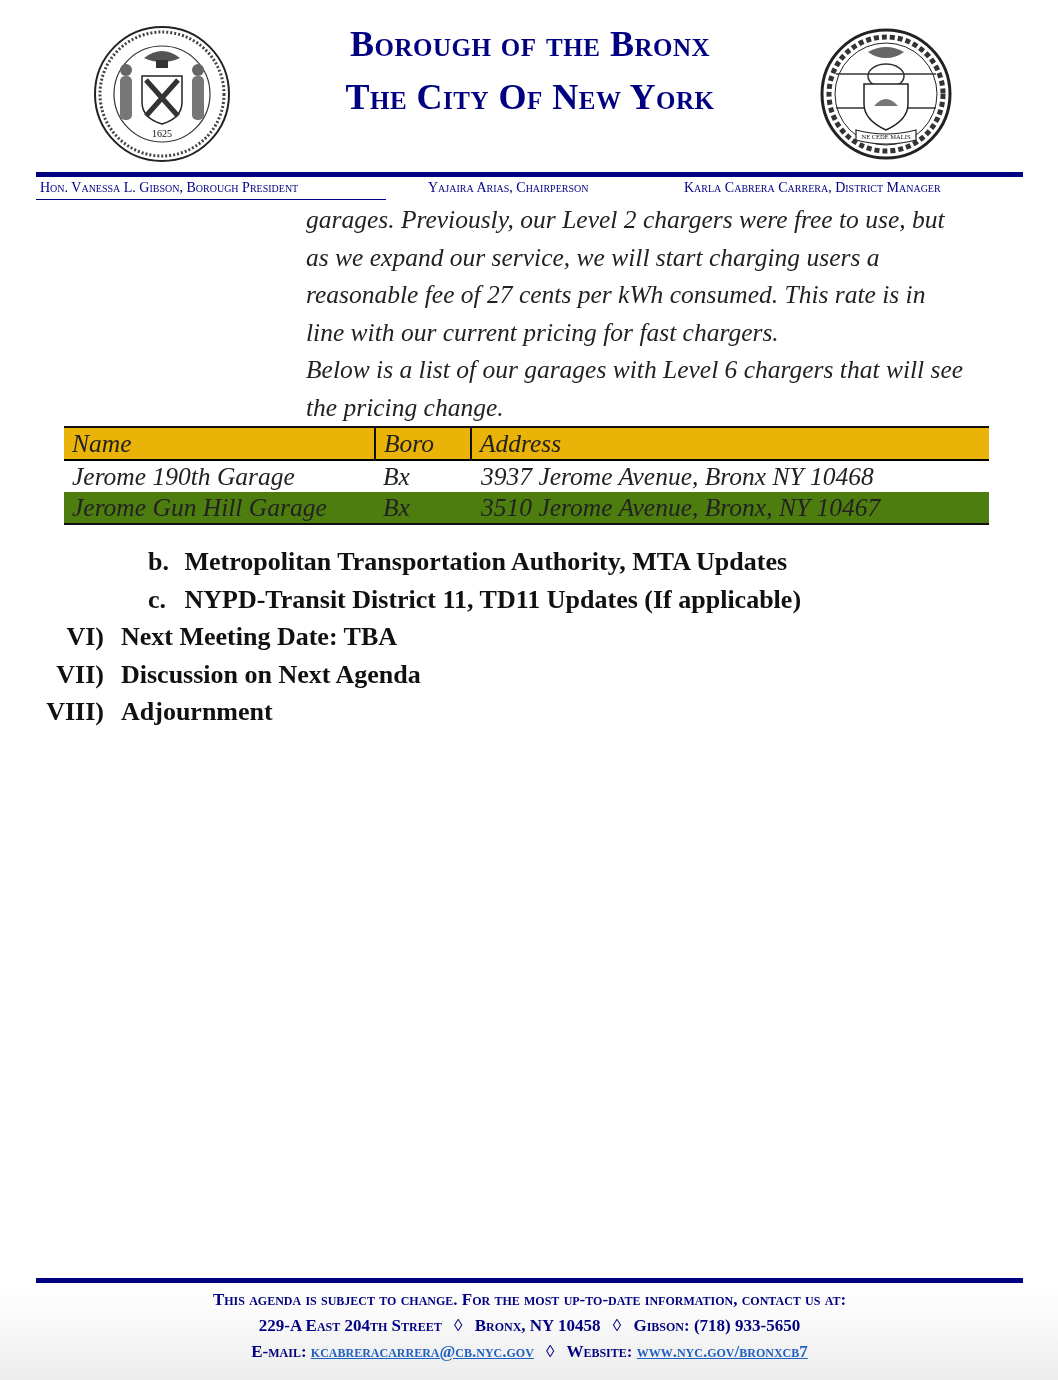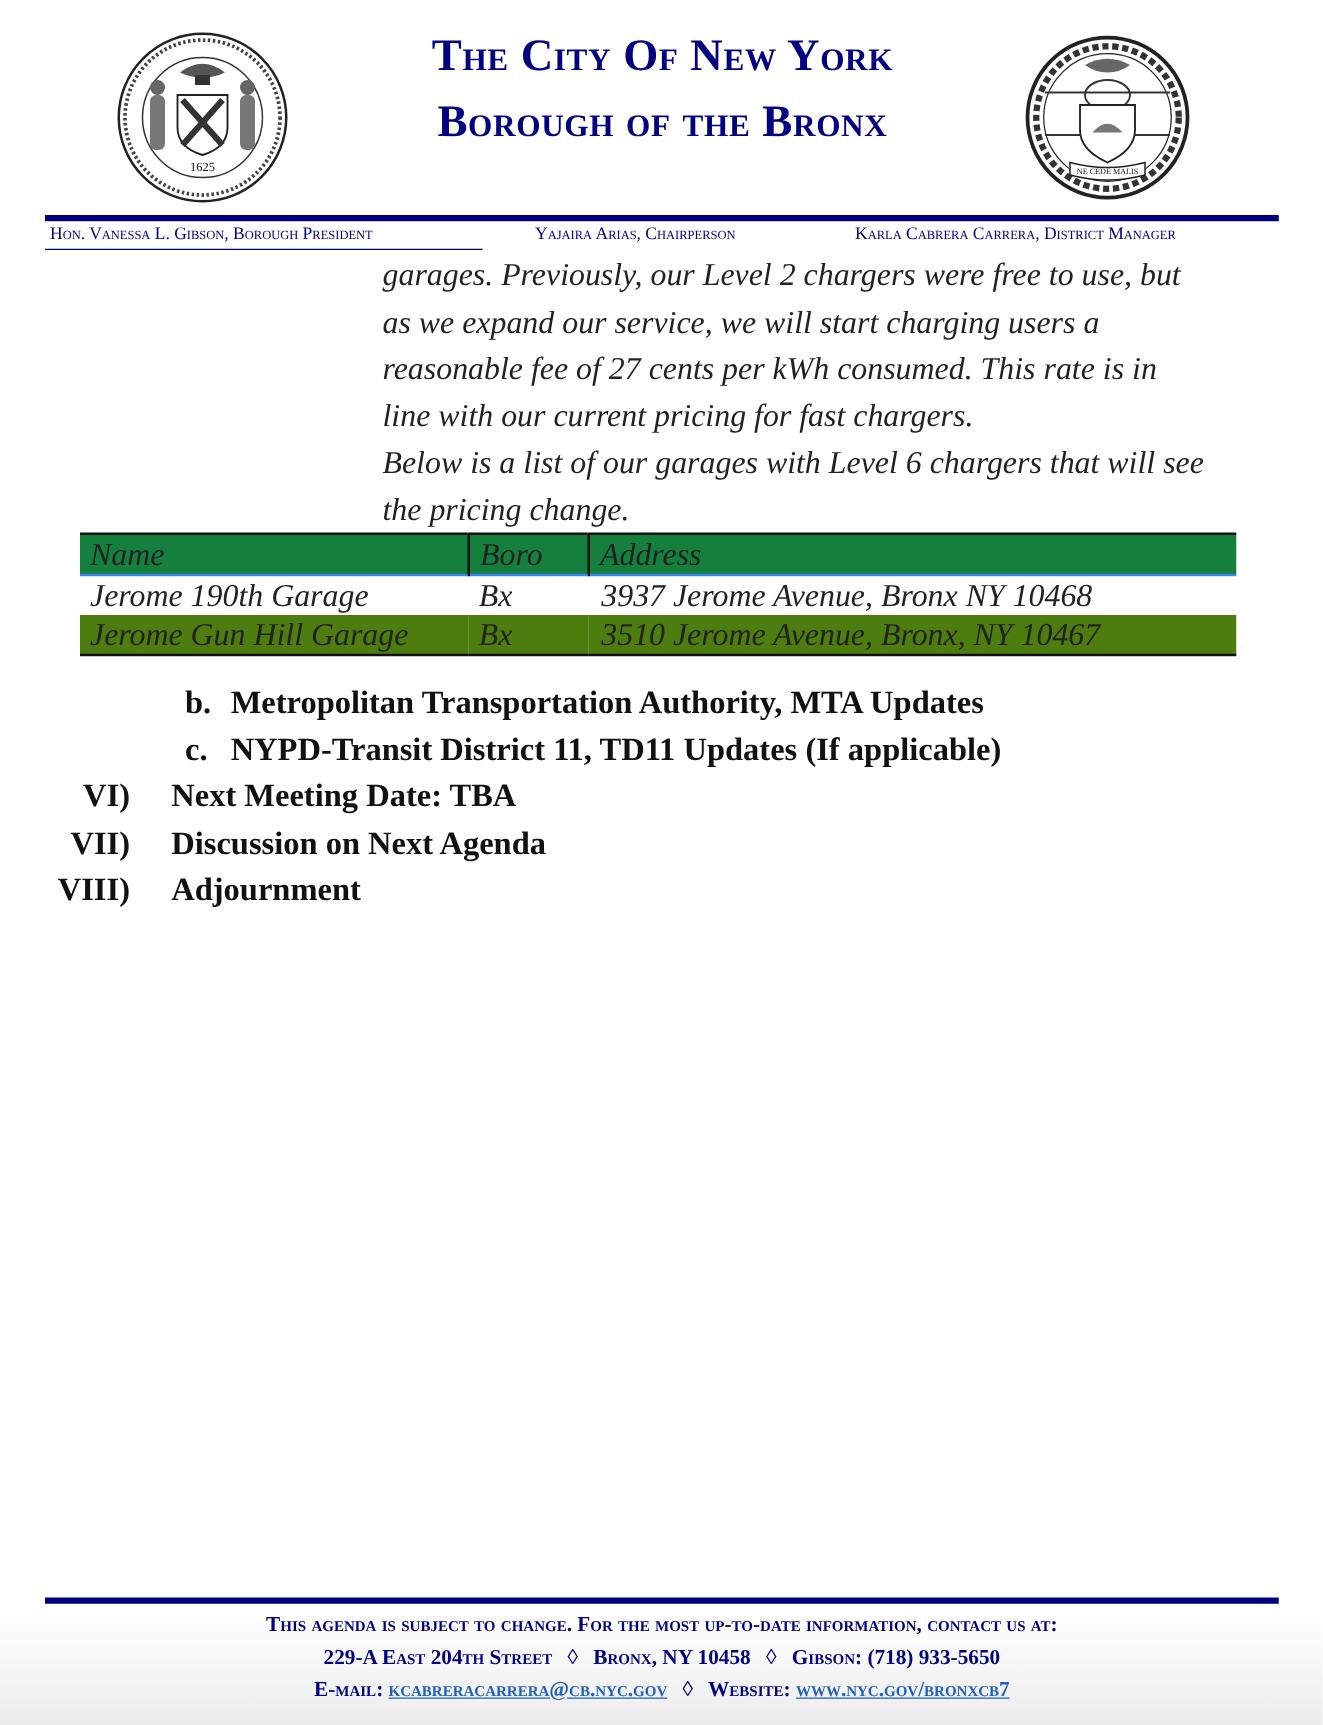--- a/index.html
+++ b/index.html
@@ -49,36 +49,36 @@
   .body-para p { margin: 0; white-space: nowrap; }
 
   .garage-table {
     position: absolute; left: 64px; top: 426px; width: 925px;
     border-collapse: collapse; font-style: italic; font-size: 25.5px; color: #222;
   }
   .garage-table th, .garage-table td {
     text-align: left; font-weight: normal; padding: 0 0 0 8px; height: 31px;
     white-space: nowrap;
   }
-  .garage-table thead tr { background: #15803d; border-top: 2px solid #111; border-bottom: 2px solid #3b82f6; }
+  .garage-table thead tr { background: #eab308; border-top: 2px solid #111; border-bottom: 2px solid #000000; }
   .garage-table thead th + th { border-left: 2px solid #111; }
   .garage-table tbody tr.alt { background: #4d7c0f; }
   .garage-table tbody tr:last-child { border-bottom: 2px solid #111; }
   .garage-table .col-name { width: 302px; }
   .garage-table .col-boro { width: 86px; }
   .garage-table thead th.col-boro { padding-left: 8px; }
   .garage-table tbody td.col-addr { padding-left: 10px; }
 
   .agenda { position: absolute; left: 0; top: 545px; width: 1058px; }
   .agenda-item {
     position: absolute; font-weight: bold; font-size: 26px; white-space: nowrap; color: #111;
   }
   .agenda-num { display: inline-block; text-align: right; }
   .sub-item .agenda-num { width: 30px; text-align: left; }
-  .roman .agenda-num { width: 104px; margin-right: 33px; text-align: right; }
+  .roman .agenda-num { width: 104px; margin-right: 17px; text-align: right; }
 
   .rule-bottom {
     position: absolute; left: 36px; top: 1278px; width: 987px; height: 5px;
     background: #000080;
   }
   .footer {
     position: absolute; left: 36px; top: 1287px; width: 987px;
     text-align: center; color: #000080; font-weight: bold; font-variant: small-caps;
     font-size: 17px;
   }
@@ -114,22 +114,22 @@
   <line x1="18" y1="82" x2="118" y2="82" stroke="#333" stroke-width="1.5"></line>
   <path d="M50 26 q18 -10 36 0 q-8 6 -18 6 q-10 0 -18 -6z" fill="#666"></path>
   <ellipse cx="68" cy="50" rx="18" ry="12" fill="none" stroke="#333" stroke-width="1.5"></ellipse>
   <path d="M46 58 h44 v20 q0 16 -22 26 q-22 -10 -22 -26z" fill="#fff" stroke="#222" stroke-width="1.5"></path>
   <path d="M56 80 q12 -14 24 0z" fill="#777"></path>
   <path d="M38 104 q30 8 60 0 v10 q-30 8 -60 0z" fill="#fff" stroke="#222" stroke-width="1.2"></path>
   <text x="68" y="113" text-anchor="middle" font-size="6.5" font-family="Liberation Serif, serif" fill="#111">NE CEDE MALIS</text>
 </svg>
 
 <div class="title-block">
+  <div class="title-line">Borough of the Bronx</div>
   <div class="title-line">The City Of New York</div>
-  <div class="title-line">Borough of the Bronx</div>
 </div>
 
 <div class="rule-top"></div>
 
 <div class="officials">
   <span class="off-1">Hon. Vanessa L. Gibson, Borough President</span>
   <span class="off-2">Yajaira Arias, Chairperson</span>
   <span class="off-3">Karla Cabrera Carrera, District Manager</span>
 </div>
 <div class="rule-under"></div>

